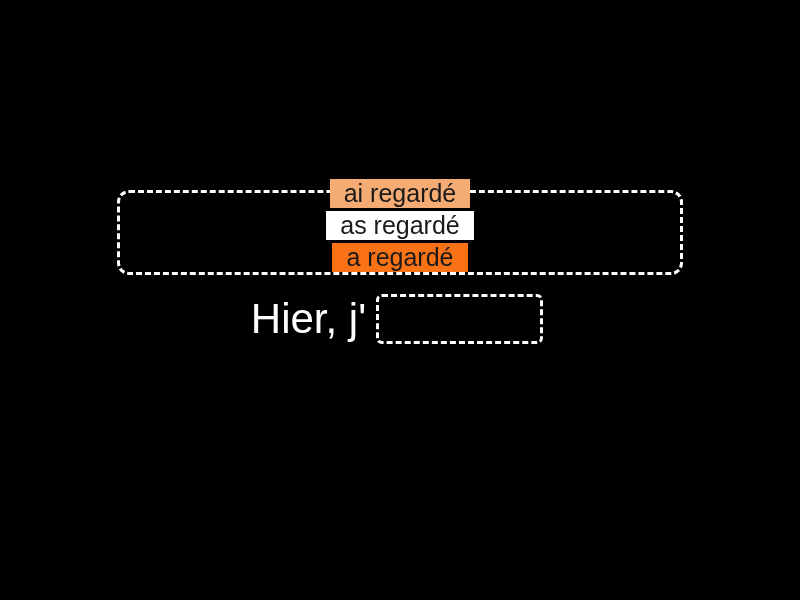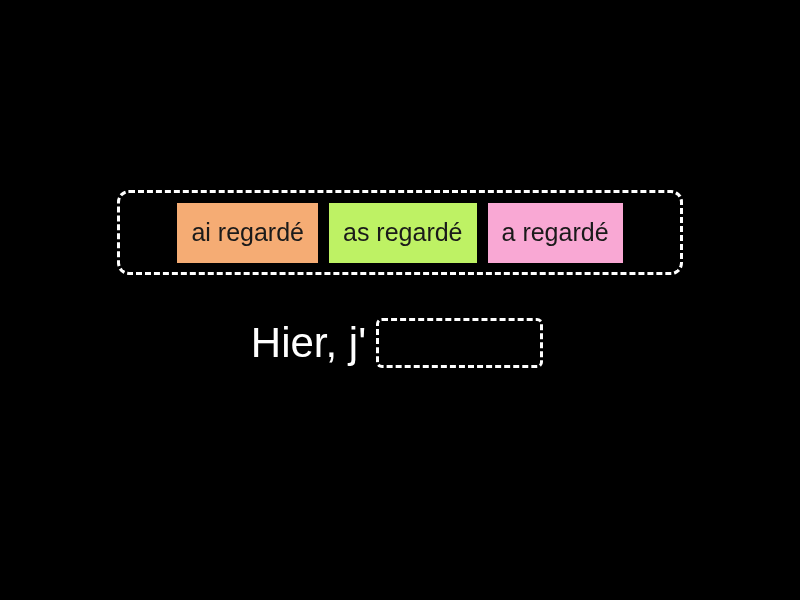--- a/index.html
+++ b/index.html
@@ -29,23 +29,24 @@
     position: absolute;
     left: 117px;
     top: 190px;
     width: 566px;
     height: 85px;
     box-sizing: border-box;
     border: 3px dashed #ffffff;
     border-radius: 12px;
     display: flex;
     align-items: center;
-    justify-content: center;
-    gap: 11px;
+    justify-content: flex-end;
+    gap: 3px;
     padding: 0 8px;
+    flex-direction: column;
   }
 
   .option-tile {
     height: 60px;
     display: flex;
     align-items: center;
     justify-content: center;
     padding: 0 14px;
     box-sizing: border-box;
     color: #1a1a1a;
@@ -64,21 +65,20 @@
   
   .sentence-row {
     position: absolute;
     left: 0;
     top: 294px;
     width: 800px;
     display: flex;
     align-items: center;
     justify-content: center;
     gap: 4px;
-    margin-top: 24px;
   }
 
   .sentence-text {
     color: #ffffff;
     font-size: 42px;
     font-family: "Liberation Sans", sans-serif;
     font-weight: 400;
     line-height: 1;
     white-space: pre;
     user-select: none;
@@ -95,22 +95,22 @@
     flex: 0 0 auto;
   }
 </style>
 </head>
 <body style="background: rgb(0, 0, 0);">
 
 <div id="stage">
 
   <div class="answer-bank">
     <div class="option-tile t0" style="background: rgb(245, 172, 116);">ai regardé</div>
-    <div class="option-tile t1" style="background: #bef264;">as regardé</div>
-    <div class="option-tile t2" style="background: #f9a8d4;">a regardé</div>
+    <div class="option-tile t1" style="background: #ffffff;">as regardé</div>
+    <div class="option-tile t2" style="background: #f97316;">a regardé</div>
   </div>
 
   <div class="sentence-row">
     <span class="sentence-text">Hier, j'</span>
     <div class="blank-slot"></div>
   </div>
 
 </div>
 
 </body></html>

